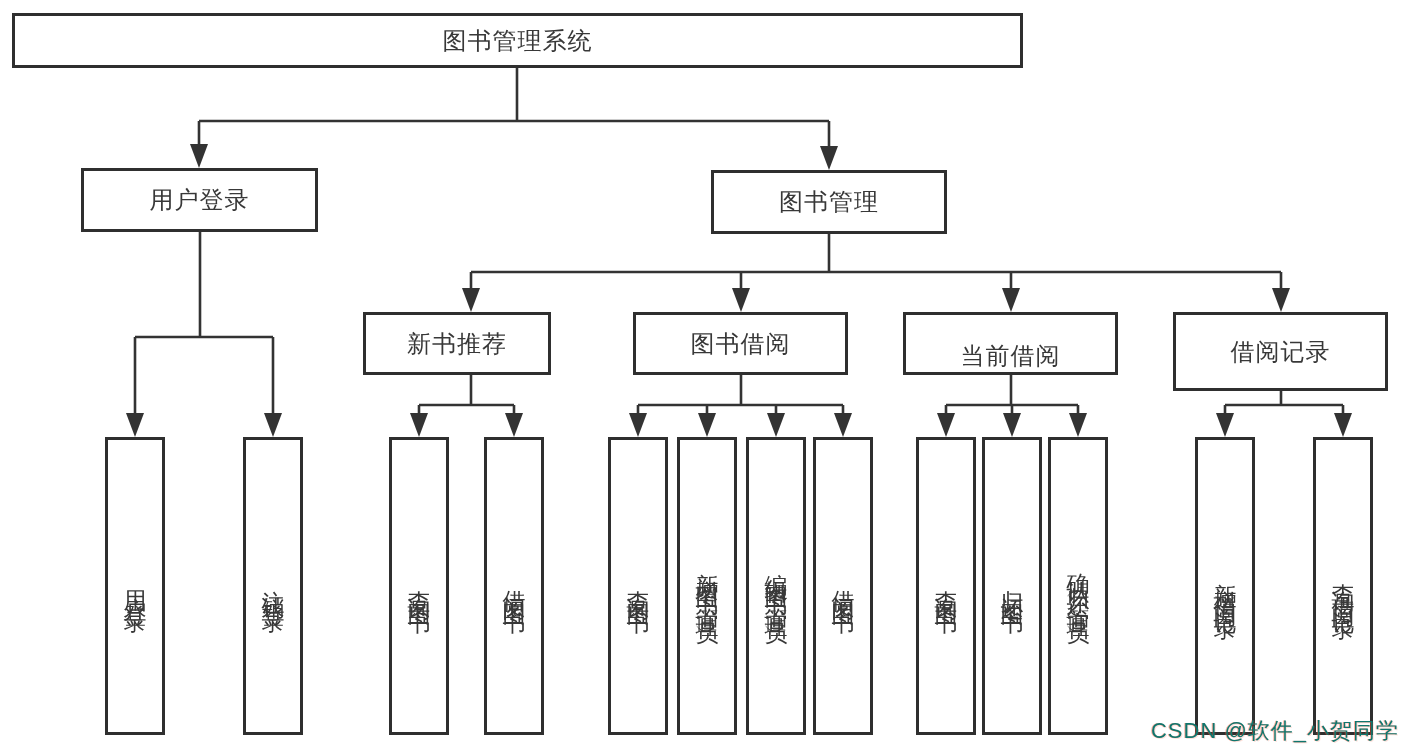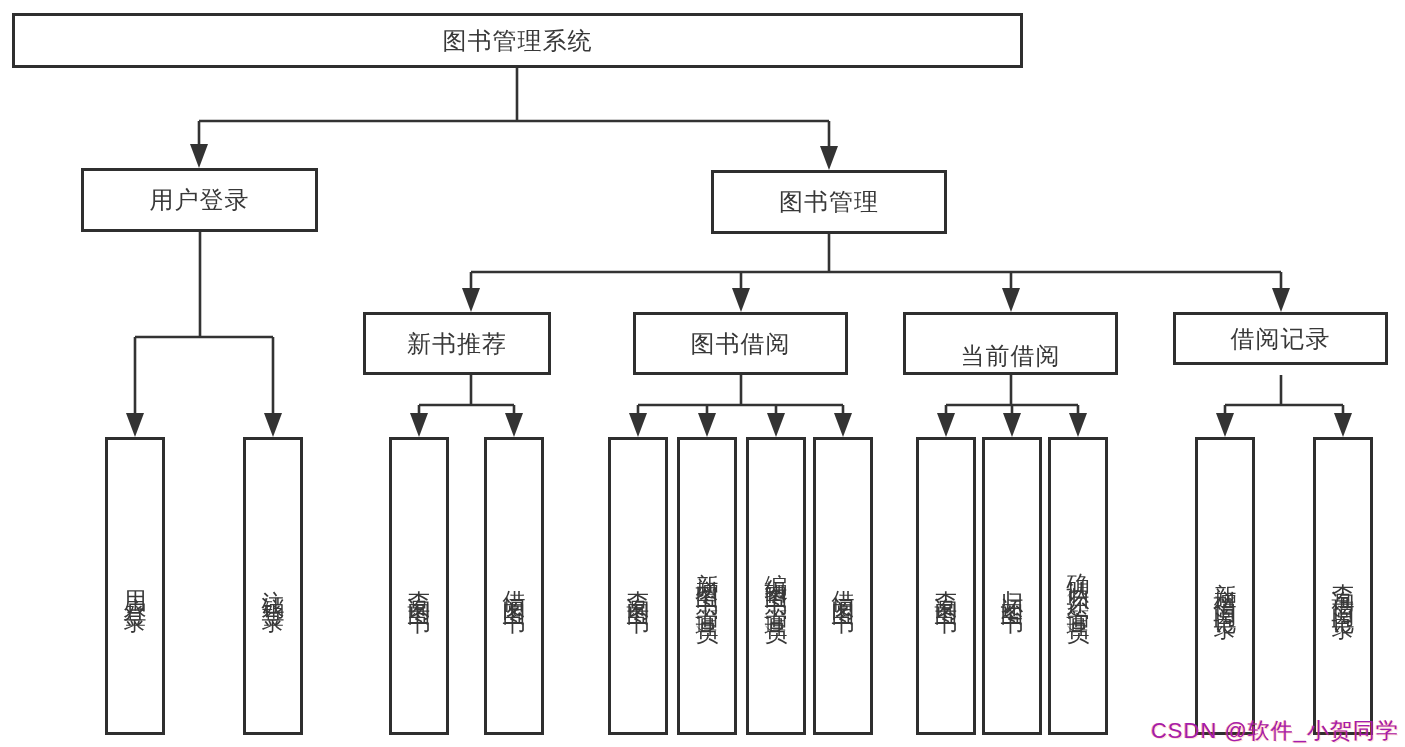--- a/index.html
+++ b/index.html
@@ -38,21 +38,21 @@
     letter-spacing: 7px;
     line-height: 1;
   }
   .tall { width: 60px; top: 437px; height: 298px; }
   .watermark {
     position: absolute;
     right: 6px;
     bottom: 1px;
     font-size: 22px;
     letter-spacing: 1px;
-    color: #a21caf;
+    color: #0f766e;
     text-shadow: -1px 0 0 rgba(252, 85, 49, 0.45), 1px 1px 0 rgba(252, 85, 49, 0.18);
     white-space: nowrap;
   }
 </style>
 </head>
 <body>
 
 <div class="canvas">
 
   <svg class="wires" viewBox="0 0 1405 747" xmlns="http://www.w3.org/2000/svg">
@@ -97,21 +97,21 @@
 
   <div class="node h" style="left:363px; top:312px; width:188px; height:63px;">
     <span>新书推荐</span>
   </div>
   <div class="node h" style="left:633px; top:312px; width:215px; height:63px;">
     <span>图书借阅</span>
   </div>
   <div class="node h" style="left:903px; top:312px; width:215px; height:63px;align-items:flex-end;">
     <span>当前借阅</span>
   </div>
-  <div class="node h" style="left:1173px; top:312px; width:215px; height:53px;">
+  <div class="node h" style="left:1173px; top:312px; width:215px; height:79px;">
     <span>借阅记录</span>
   </div>
 
   <div class="node v tall" style="left:105px;">
     <span>用户登录</span>
   </div>
   <div class="node v tall" style="left:243px;">
     <span>注销登录</span>
   </div>
 

